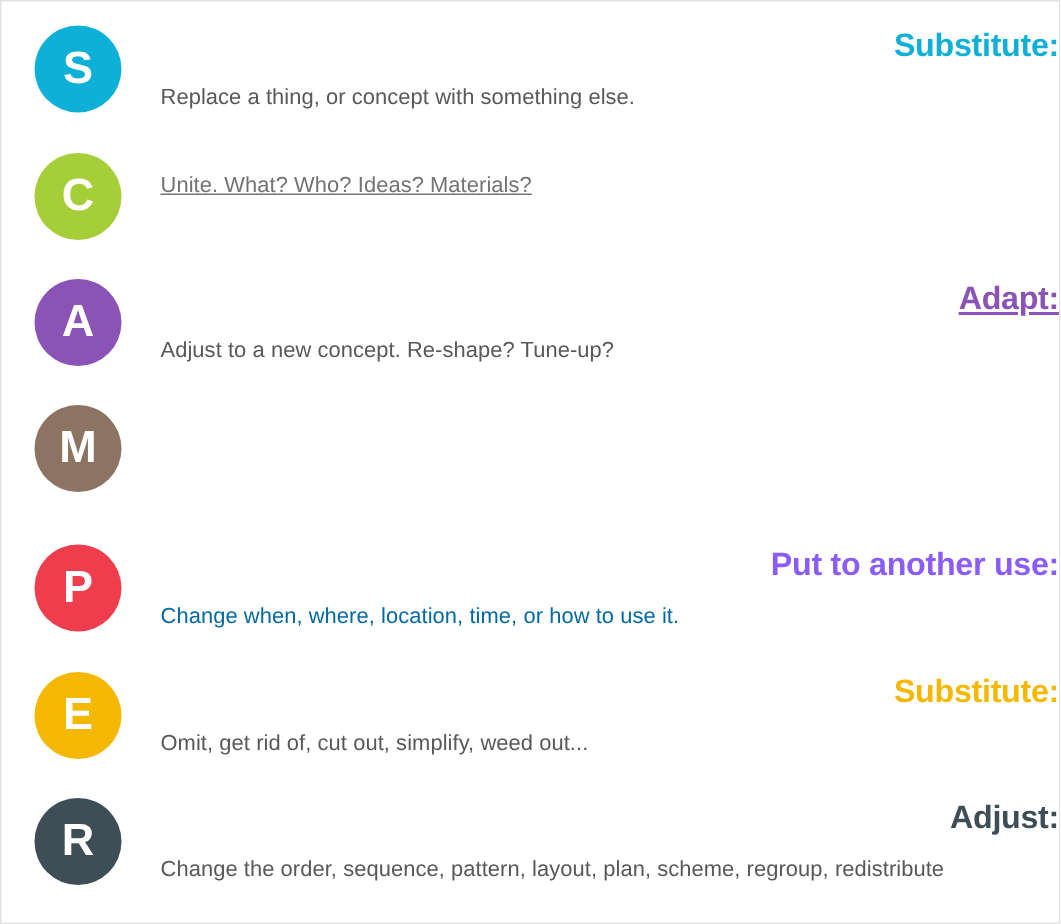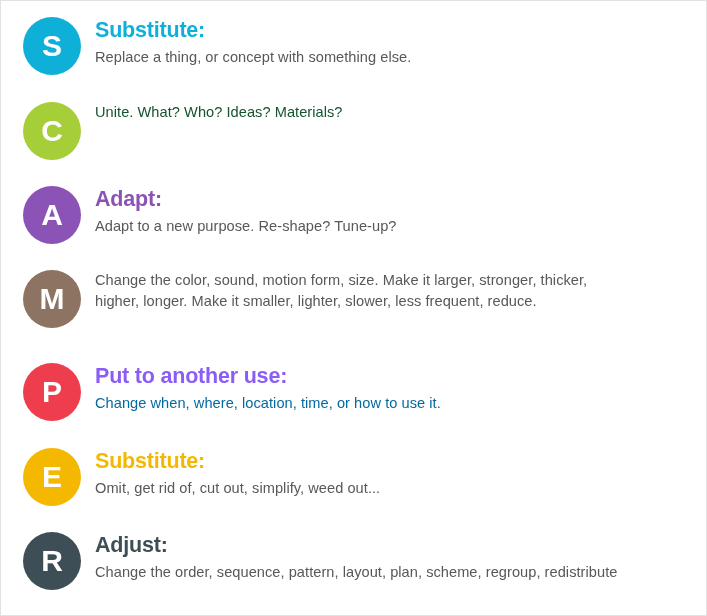--- a/index.html
+++ b/index.html
@@ -50,26 +50,27 @@
     padding-left: 14px;
     padding-top: 0px;
   }
   .heading {
     font-size: 21.5px;
     font-weight: bold;
     line-height: 26px;
     margin: 0 0 4px 0;
     letter-spacing: -0.2px;
     white-space: nowrap;
+    text-align: right;
   }
   .desc {
     font-size: 14.6px;
     line-height: 21px;
     color: #58585a;
-    margin: 0;
+    margin: 12px;
     letter-spacing: 0.05px;
     max-width: 600px;
   }
   .desc .line {
     display: block;
   }
 </style>
 </head>
 <body>
 
@@ -80,41 +81,37 @@
         <div class="content">
           <div class="heading" style="color: rgb(15, 176, 216);">Substitute:</div>
           <div class="desc" style="color: rgb(88, 88, 90);">
             <span class="line">Replace a thing, or concept with something else.</span>
           </div>
         </div>
       </div>
       <div class="row" style="top: 101px;">
         <div class="badge" style="margin-left: 22px; background: rgb(166, 206, 57);">C</div>
         <div class="content">
-          <div class="desc" style="color: #14532d;">
+          <div class="desc" style="color: #737373; text-decoration: underline;">
             <span class="line">Unite. What? Who? Ideas? Materials?</span>
           </div>
         </div>
       </div>
       <div class="row" style="top: 185px;">
         <div class="badge" style="margin-left: 22px; background: rgb(139, 83, 181);">A</div>
         <div class="content">
-          <div class="heading" style="color: rgb(139, 83, 181);">Adapt:</div>
+          <div class="heading" style="color: rgb(139, 83, 181); text-decoration: underline;">Adapt:</div>
           <div class="desc" style="color: rgb(88, 88, 90);">
-            <span class="line">Adapt to a new purpose. Re-shape? Tune-up?</span>
+            <span class="line">Adjust to a new concept. Re-shape? Tune-up?</span>
           </div>
         </div>
       </div>
       <div class="row" style="top: 269px;">
         <div class="badge" style="margin-left: 22px; background: rgb(140, 115, 98);">M</div>
         <div class="content">
-          <div class="desc" style="color: rgb(88, 88, 90);">
-            <span class="line">Change the color, sound, motion form, size. Make it larger, stronger, thicker,</span>
-            <span class="line">higher, longer. Make it smaller, lighter, slower, less frequent, reduce.</span>
-          </div>
         </div>
       </div>
       <div class="row" style="top: 362px;">
         <div class="badge" style="margin-left: 22px; background: rgb(238, 62, 77);">P</div>
         <div class="content">
           <div class="heading" style="color: #8b5cf6;">Put to another use:</div>
           <div class="desc" style="color: #0369a1;">
             <span class="line">Change when, where, location, time, or how to use it.</span>
           </div>
         </div>

